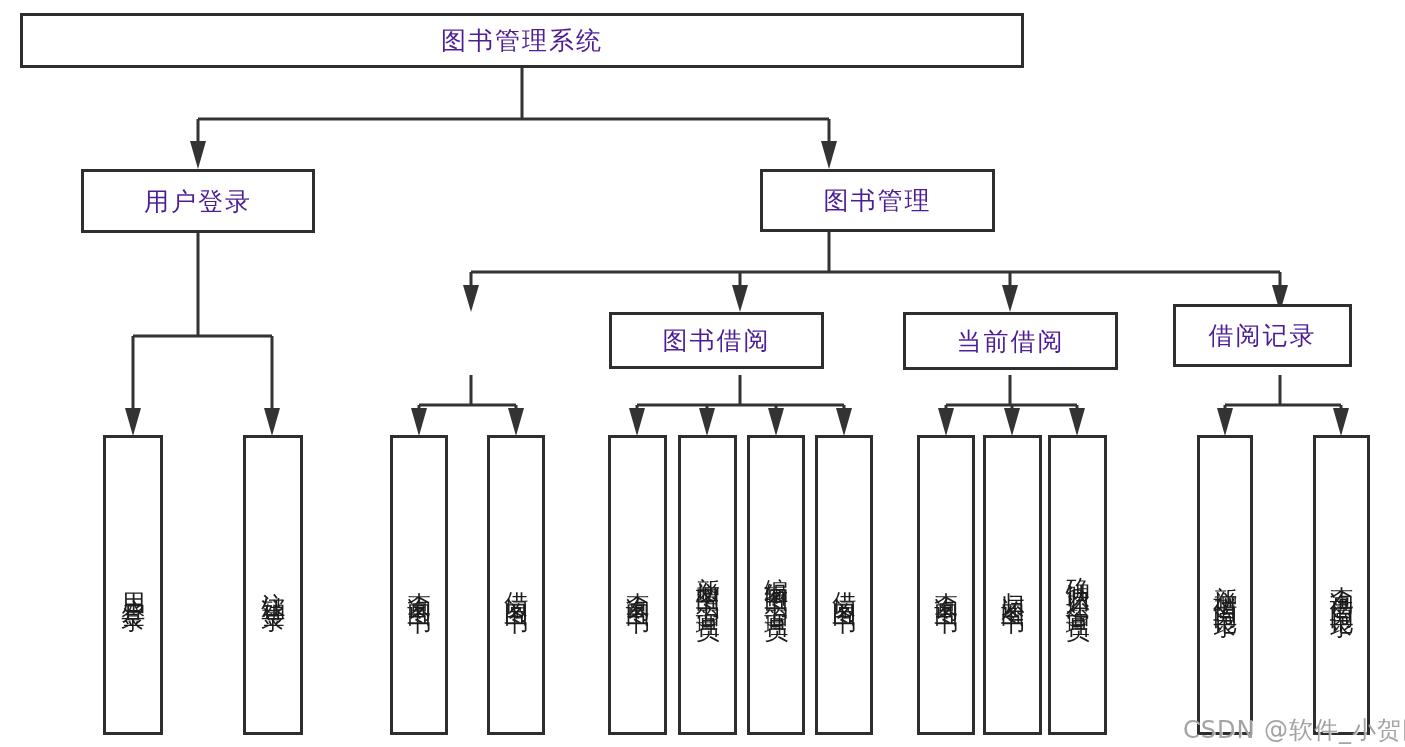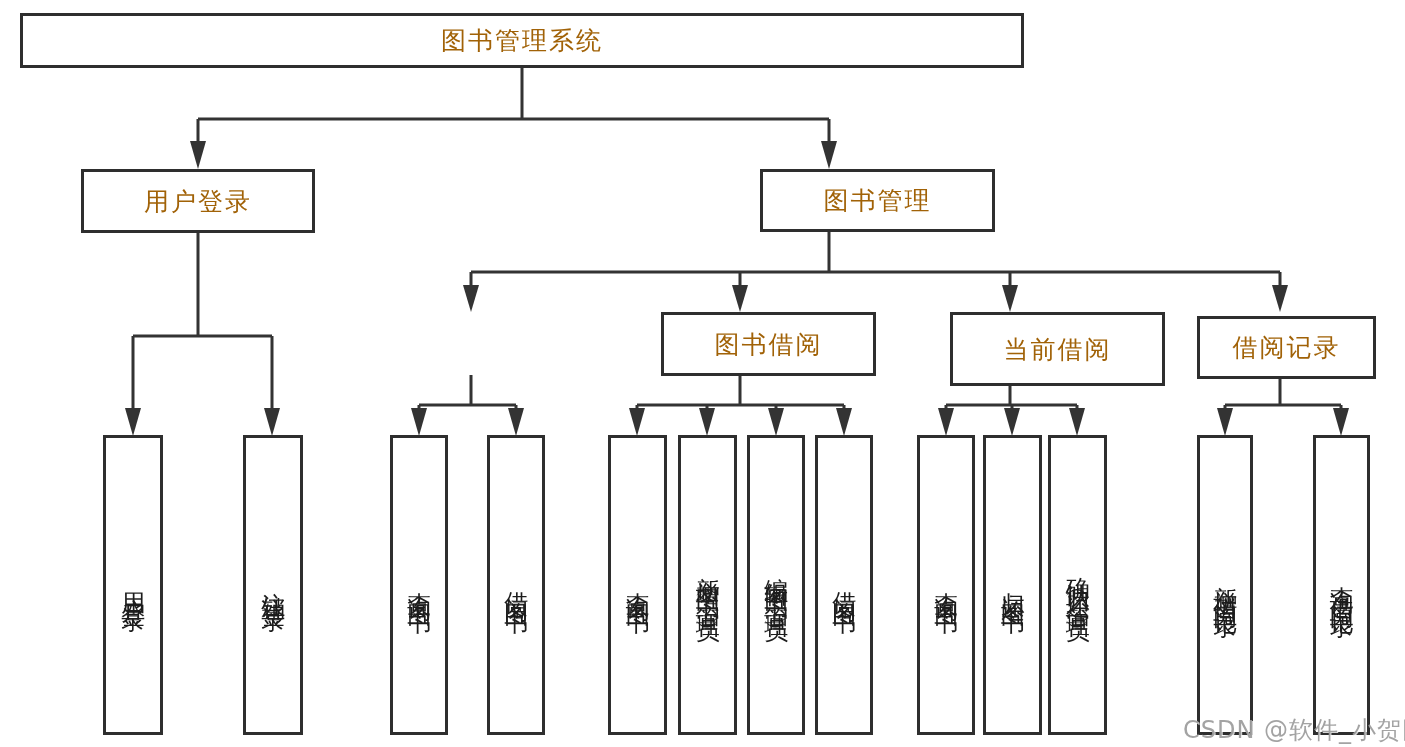--- a/index.html
+++ b/index.html
@@ -17,21 +17,21 @@
     background: #ffffff;
     border: 3px solid #2e2e2e;
     display: flex;
     align-items: center;
     justify-content: center;
     z-index: 2;
   }
   .hnode .label {
     font-size: 25px;
     letter-spacing: 2px;
-    color: #a16207;
+    color: #4c1d95;
     white-space: nowrap;
   }
   .vnode {
     position: absolute;
     box-sizing: border-box;
     background: #ffffff;
     border: 3px solid #2e2e2e;
     top: 435px;
     height: 300px;
     display: flex;
@@ -121,27 +121,27 @@
     <span class="label">图书管理系统</span>
   </div>
 
   <div class="hnode" style="left:81px; top:169px; width:234px; height:64px;">
     <span class="label">用户登录</span>
   </div>
   <div class="hnode" style="left:712px; top:169px; width:235px; height:63px;margin-left:48px;">
     <span class="label">图书管理</span>
   </div>
 
-  <div class="hnode" style="left:661px; top:312px; width:215px; height:64px;">
+  <div class="hnode" style="left:609px; top:312px; width:215px; height:57px;">
     <span class="label">图书借阅</span>
   </div>
-  <div class="hnode" style="left:950px; top:312px; width:215px; height:74px;text-align:center;">
+  <div class="hnode" style="left:903px; top:312px; width:215px; height:58px;text-align:center;">
     <span class="label">当前借阅</span>
   </div>
-  <div class="hnode" style="left:1173px; top:316px; width:179px; height:63px;margin-left:24px;">
+  <div class="hnode" style="left:1173px; top:304px; width:179px; height:63px;">
     <span class="label">借阅记录</span>
   </div>
 
   <div class="vnode" style="left:103px; width:60px;">
     <span class="vlabel">用户登录</span>
   </div>
   <div class="vnode" style="left:243px; width:60px;">
     <span class="vlabel">注销登录</span>
   </div>
 

